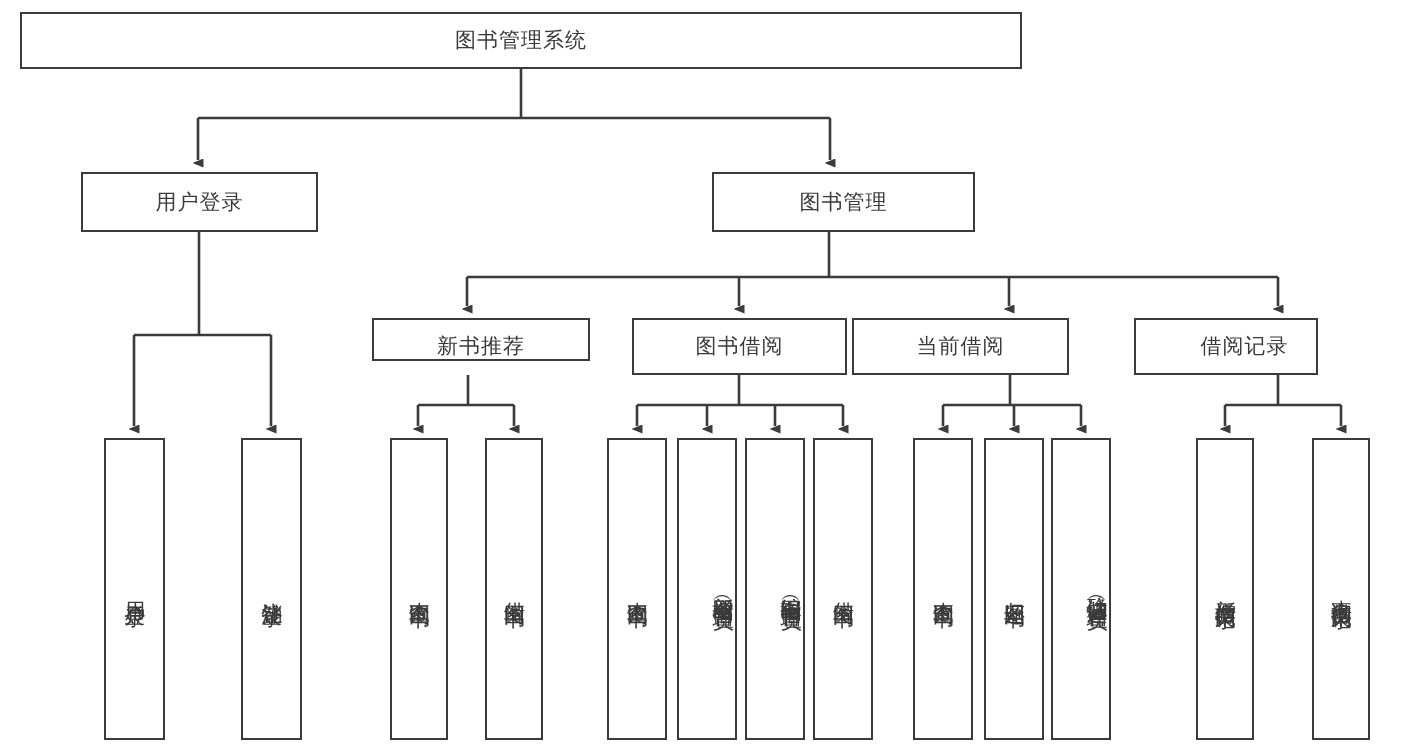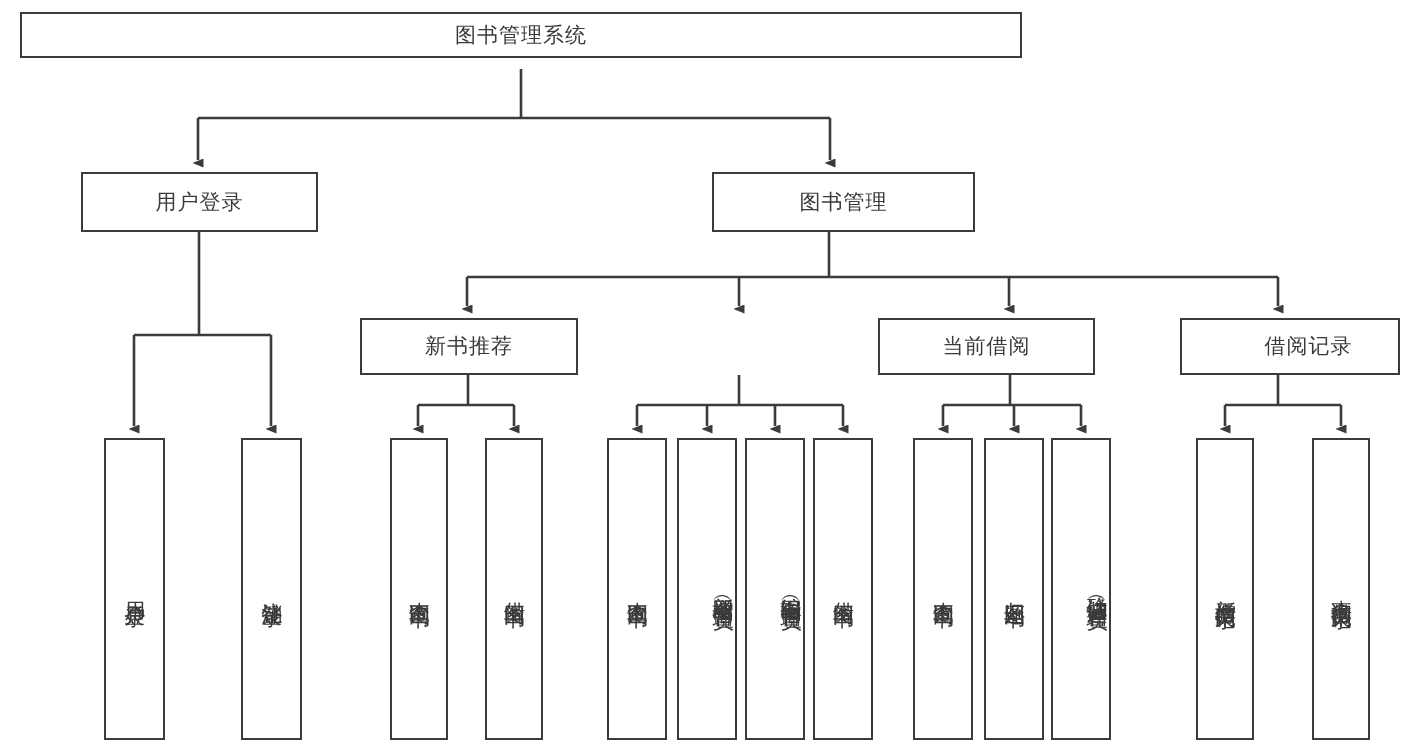--- a/index.html
+++ b/index.html
@@ -113,38 +113,41 @@
       <path d="M1014,405 L1014,426" marker-end="url(#arrow)"></path>
       <path d="M1081,405 L1081,426" marker-end="url(#arrow)"></path>
 
       <path d="M1278,375 L1278,405"></path>
       <path d="M1225,405 L1341,405"></path>
       <path d="M1225,405 L1225,426" marker-end="url(#arrow)"></path>
       <path d="M1341,405 L1341,426" marker-end="url(#arrow)"></path>
     </g>
   </svg>
 
-  <div class="node horiz node-title" style="left:20px; top:12px; width:1002px; height:46px;">
+  <div class="node horiz node-title" style="left:20px; top:12px; width:1002px; height:57px;">
     <span>图书管理系统</span>
   </div>
 
   <div class="node horiz" style="left:81px; top:172px; width:237px; height:60px;">
     <span>用户登录</span>
   </div>
   <div class="node horiz" style="left:712px; top:172px; width:263px; height:60px;">
     <span>图书管理</span>
   </div>
 
-  <div class="node horiz" style="left:360px; top:318px; width:218px; height:57px;">
+  <div class="node horiz" style="left:372px; top:318px; width:218px; height:43px;align-items:flex-end;">
     <span>新书推荐</span>
   </div>
-  <div class="node horiz" style="left:878px; top:318px; width:217px; height:57px;">
+  <div class="node horiz" style="left:632px; top:318px; width:215px; height:57px;">
+    <span>图书借阅</span>
+  </div>
+  <div class="node horiz" style="left:852px; top:318px; width:217px; height:57px;">
     <span>当前借阅</span>
   </div>
-  <div class="node horiz" style="left:1180px; top:318px; width:220px; height:57px;padding-left:37px;">
+  <div class="node horiz" style="left:1134px; top:318px; width:184px; height:57px;padding-left:37px;">
     <span>借阅记录</span>
   </div>
 
   <div class="node vert" style="left:104px; top:438px; width:61px; height:302px; align-items:center;">
     <span>用户登录</span>
   </div>
   <div class="node vert" style="left:241px; top:438px; width:61px; height:302px; align-items:center;">
     <span>注销登录</span>
   </div>
 

